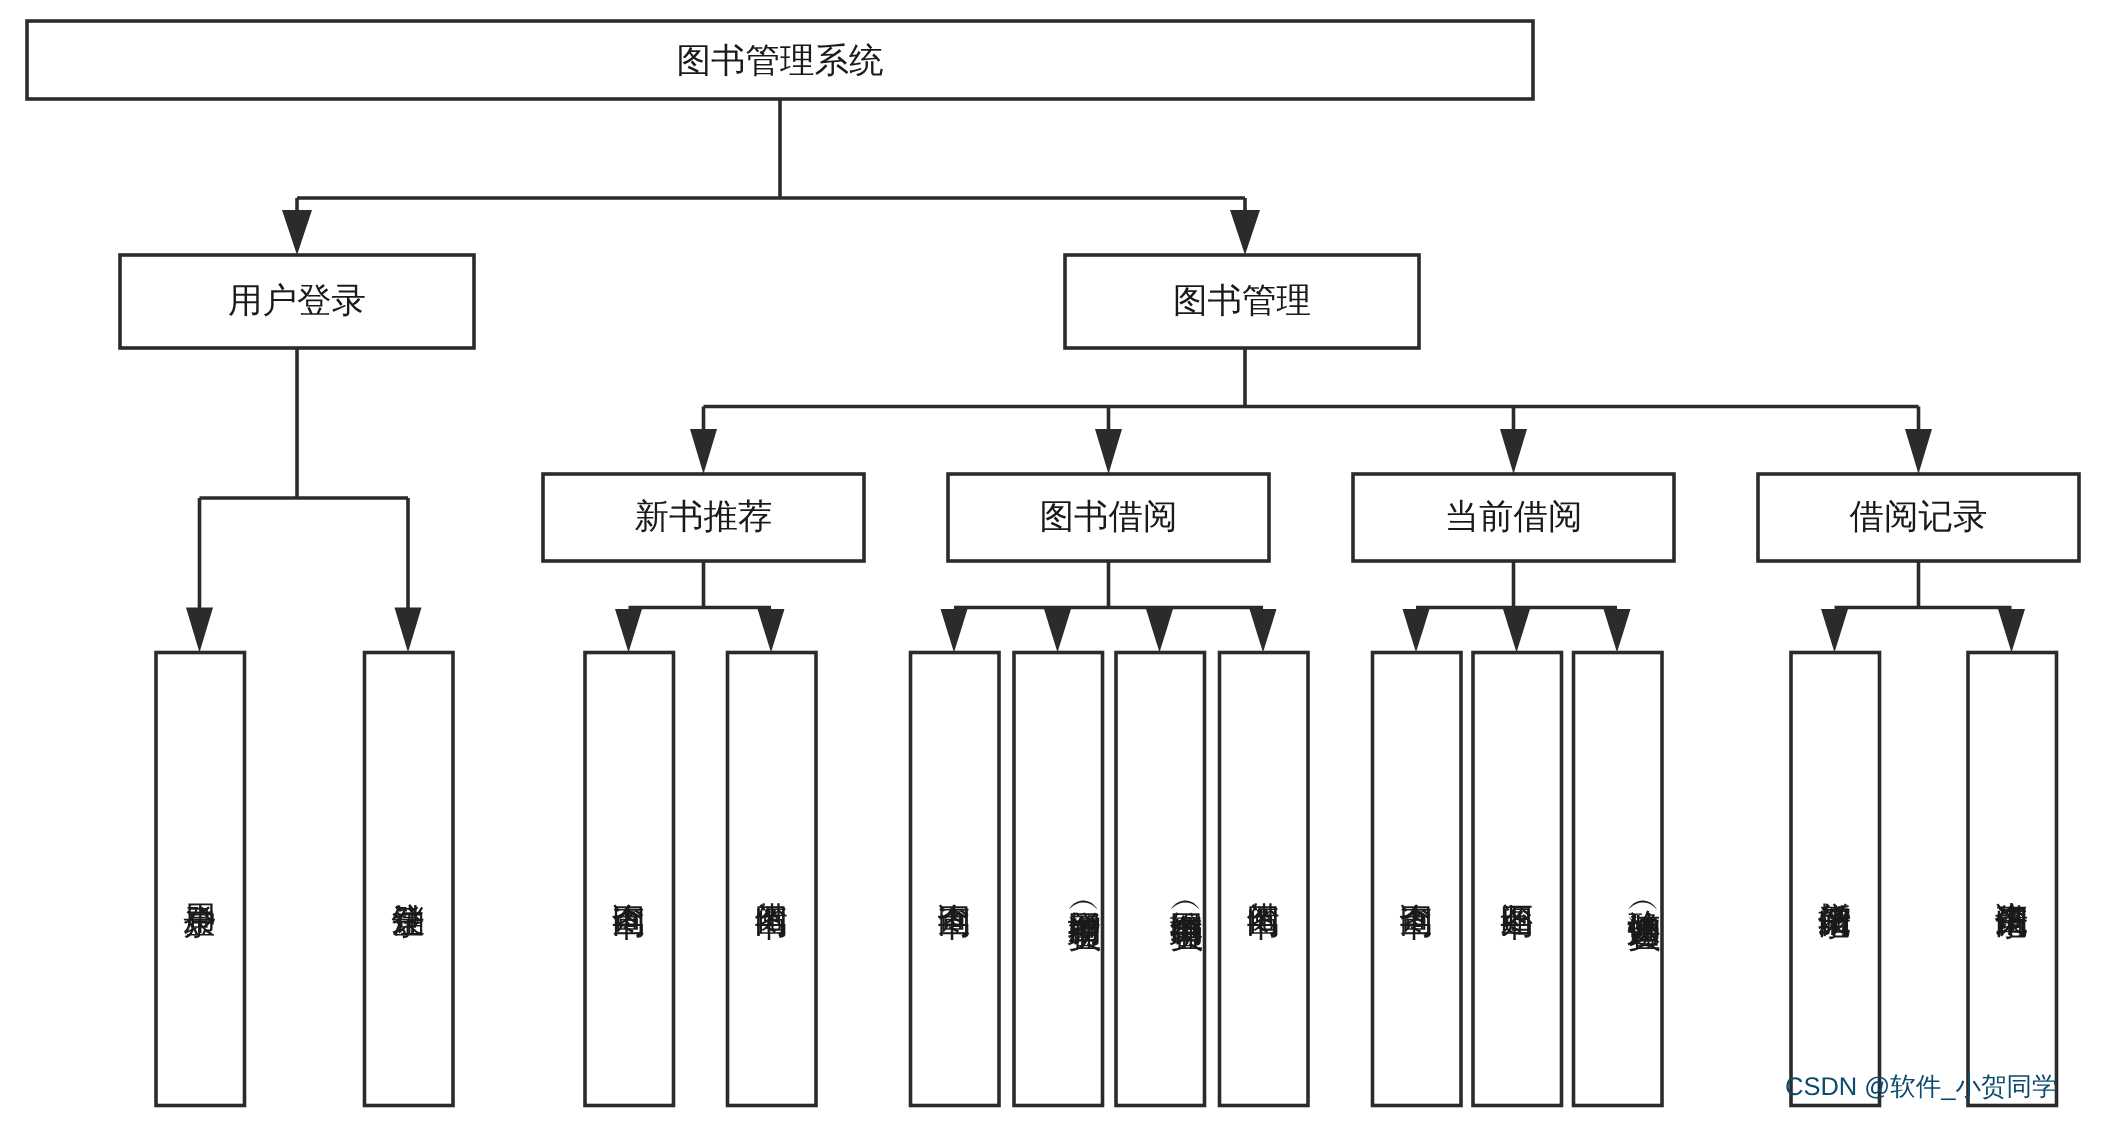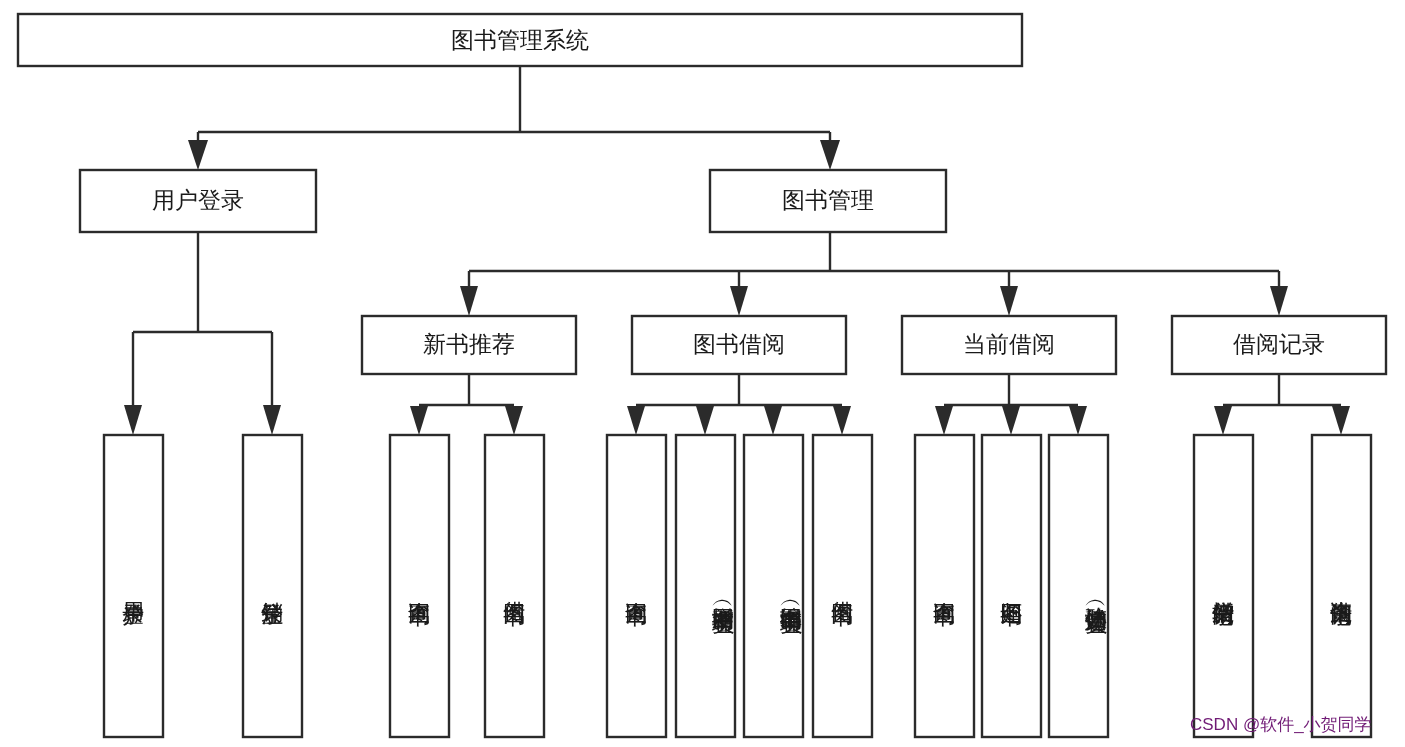--- a/index.html
+++ b/index.html
@@ -62,21 +62,21 @@
     align-items: center;
     justify-content: center;
     text-align: center;
     white-space: nowrap;
     pointer-events: none;
   }
   .watermark {
     position: absolute;
     font-family: "Liberation Sans", "DejaVu Sans", sans-serif;
     font-size: 17px;
-    color: #701a75;
+    color: #0c4a6e;
     white-space: nowrap;
     left: 1190px;
     top: 713px;
   }
 </style>
 </head>
 <body>
 
 <div id="diagram-root">
 

